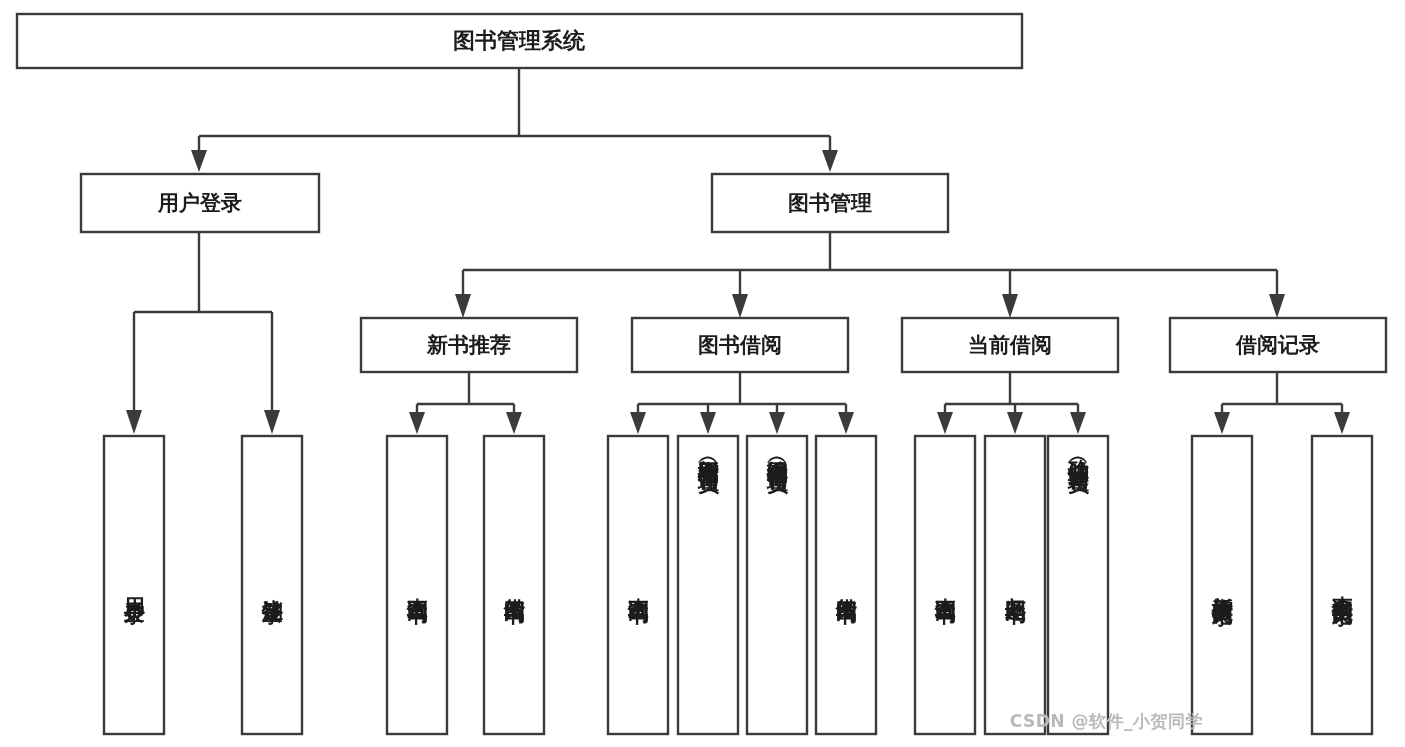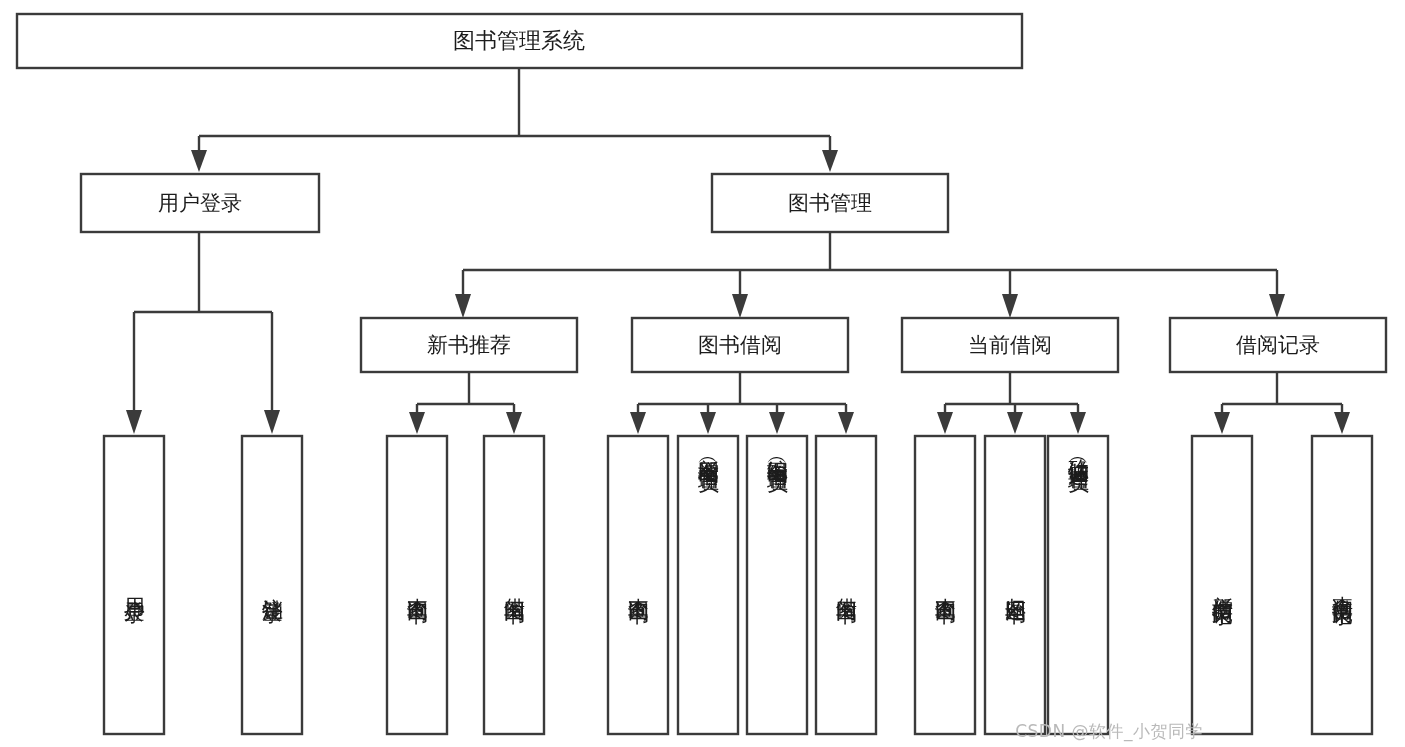--- a/index.html
+++ b/index.html
@@ -10,20 +10,21 @@
   body {
     width: 1405px;
     height: 747px;
     font-family: "DejaVu Sans", "Liberation Sans", sans-serif;
     overflow: hidden;
   }
   #diagram-root {
     position: relative;
     width: 1211px;
     height: 747px;
+    font-weight: bold;
   }
   svg.diagram {
     position: absolute;
     left: 0;
     top: 0;
     width: 1405px;
     height: 747px;
     display: block;
   }
   .node-box {
@@ -64,21 +65,21 @@
     font-family: "DejaVu Sans", "Liberation Sans", sans-serif;
     font-size: 21px;
     line-height: 1.18;
     color: #1c1c1c;
     letter-spacing: 2px;
     white-space: nowrap;
   }
   .watermark {
     position: absolute;
     right: 8px;
-    bottom: 4px;
+    bottom: 14px;
     font-family: "DejaVu Sans", "Liberation Sans", sans-serif;
     font-size: 17px;
     color: #b9b9b9;
     white-space: nowrap;
     letter-spacing: 0.5px;
   }
 </style>
 </head>
 <body>
 

